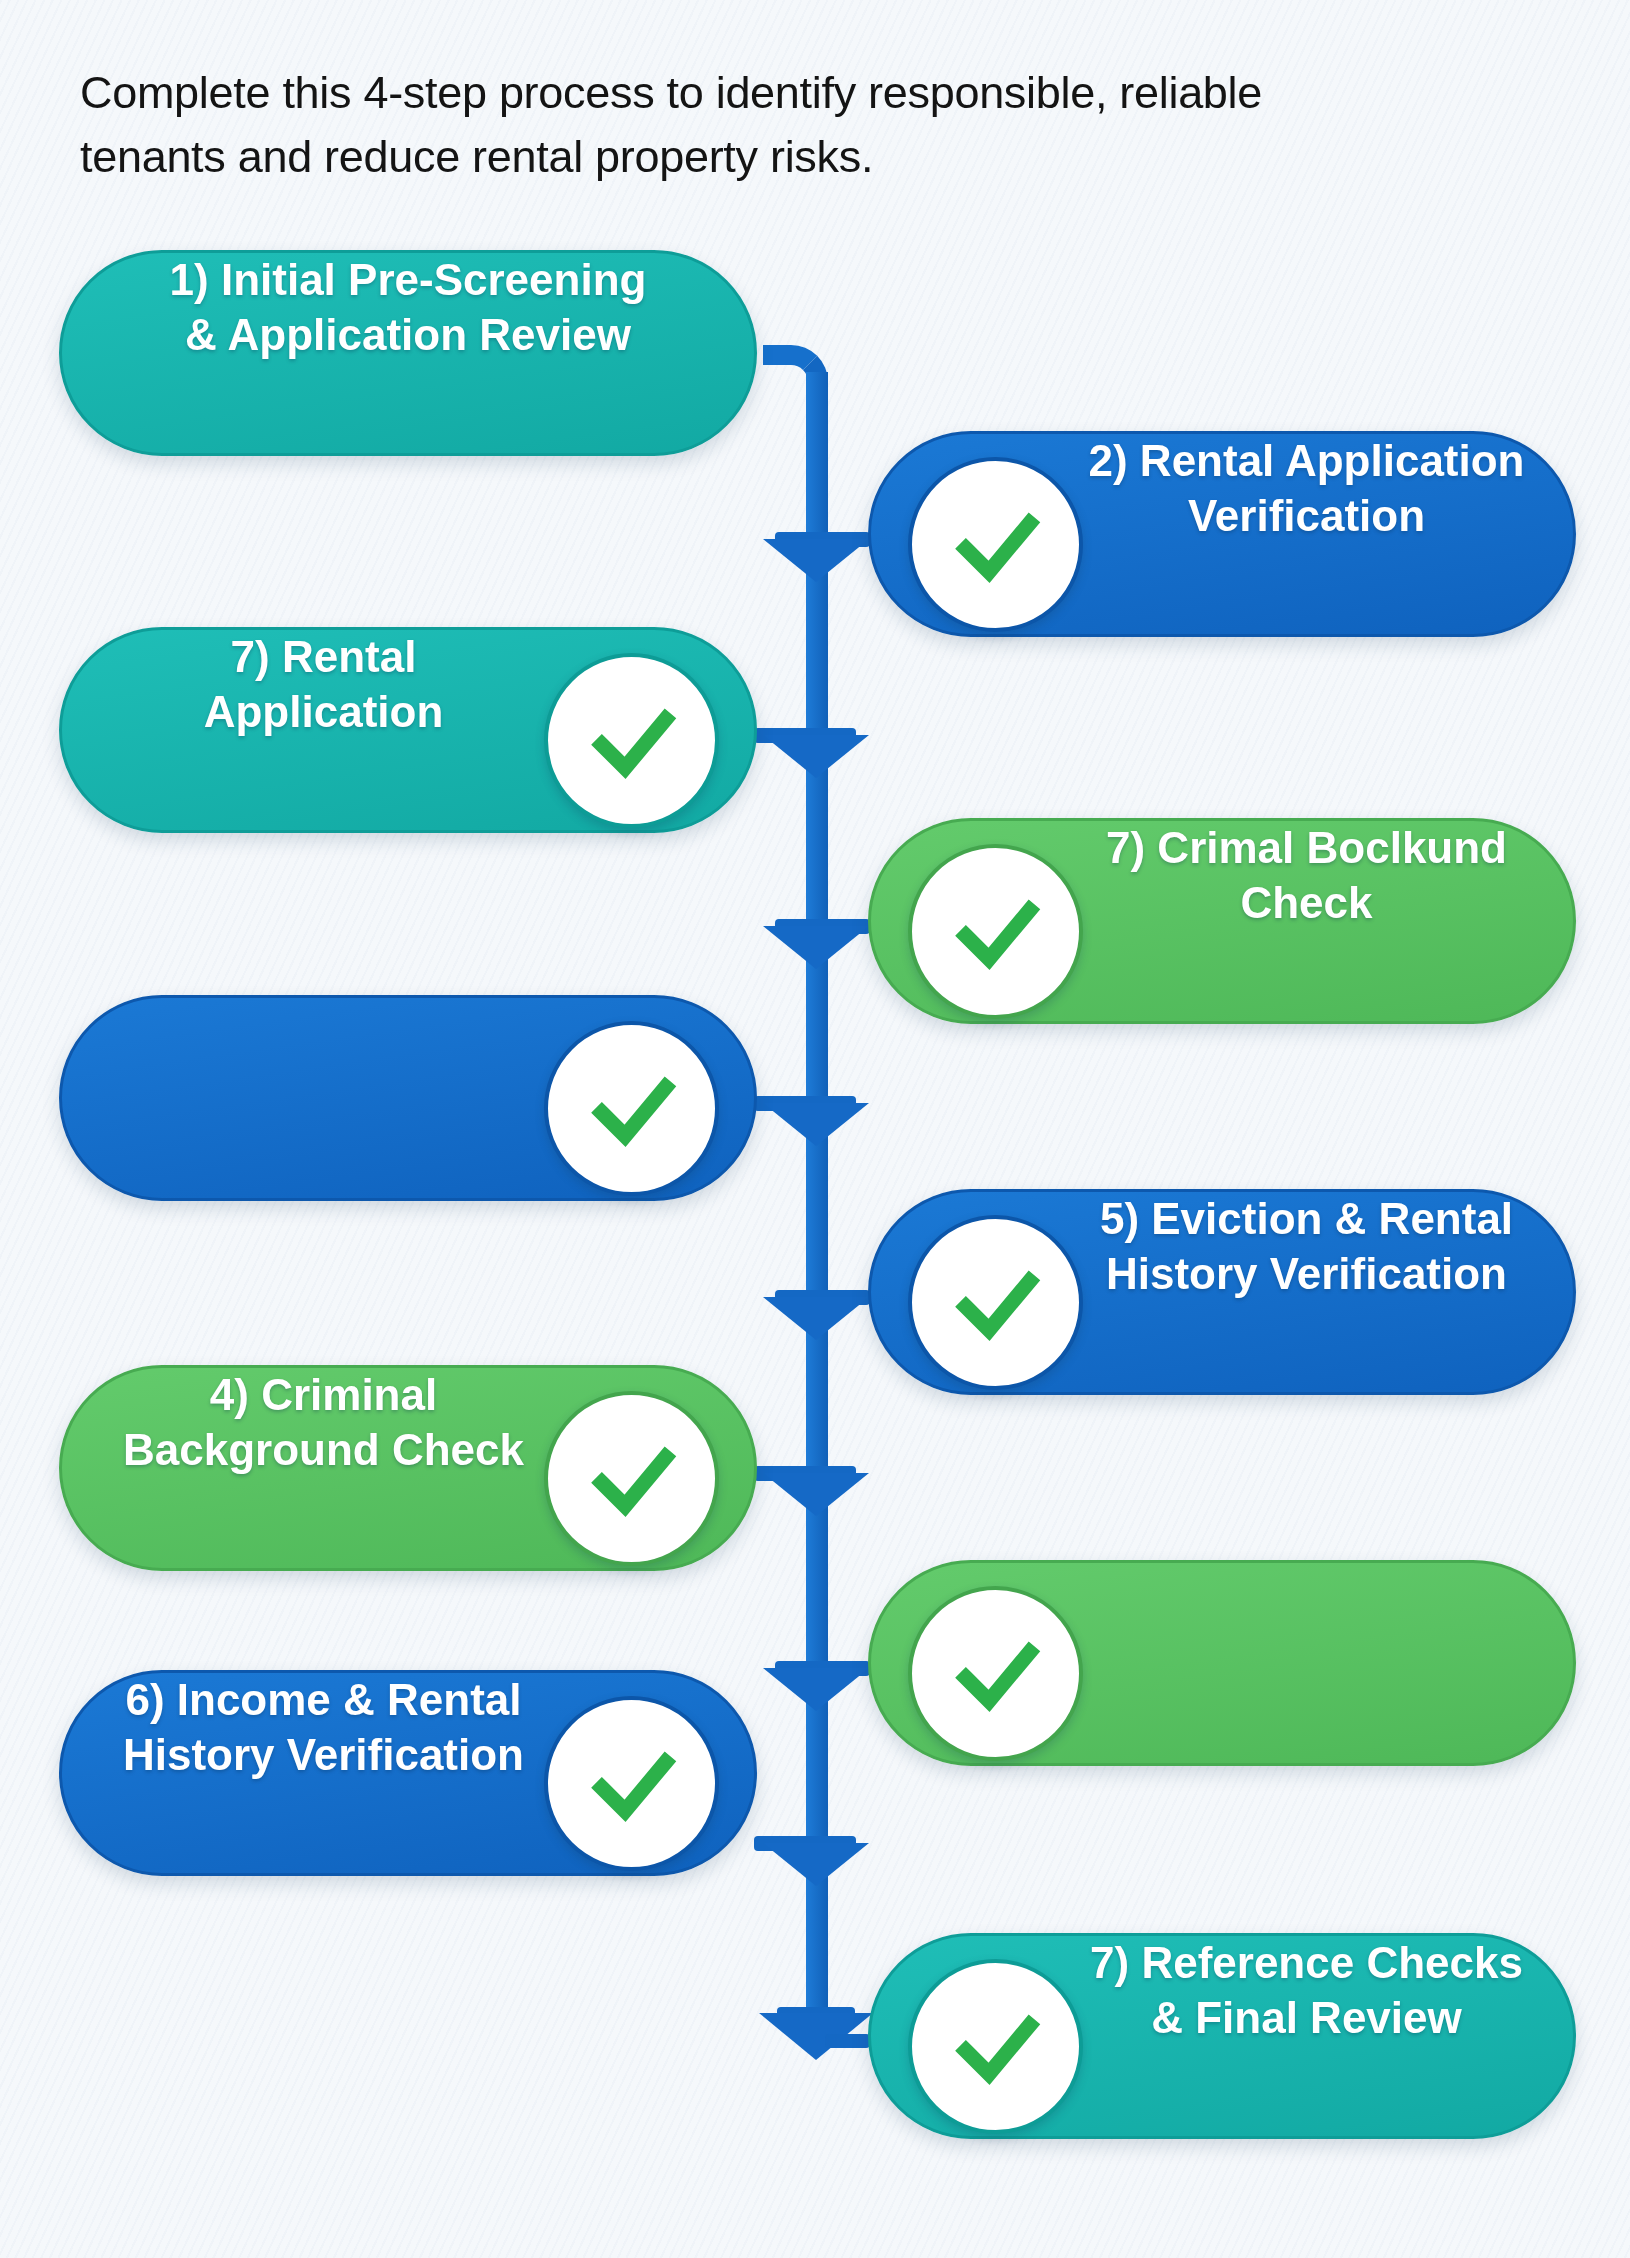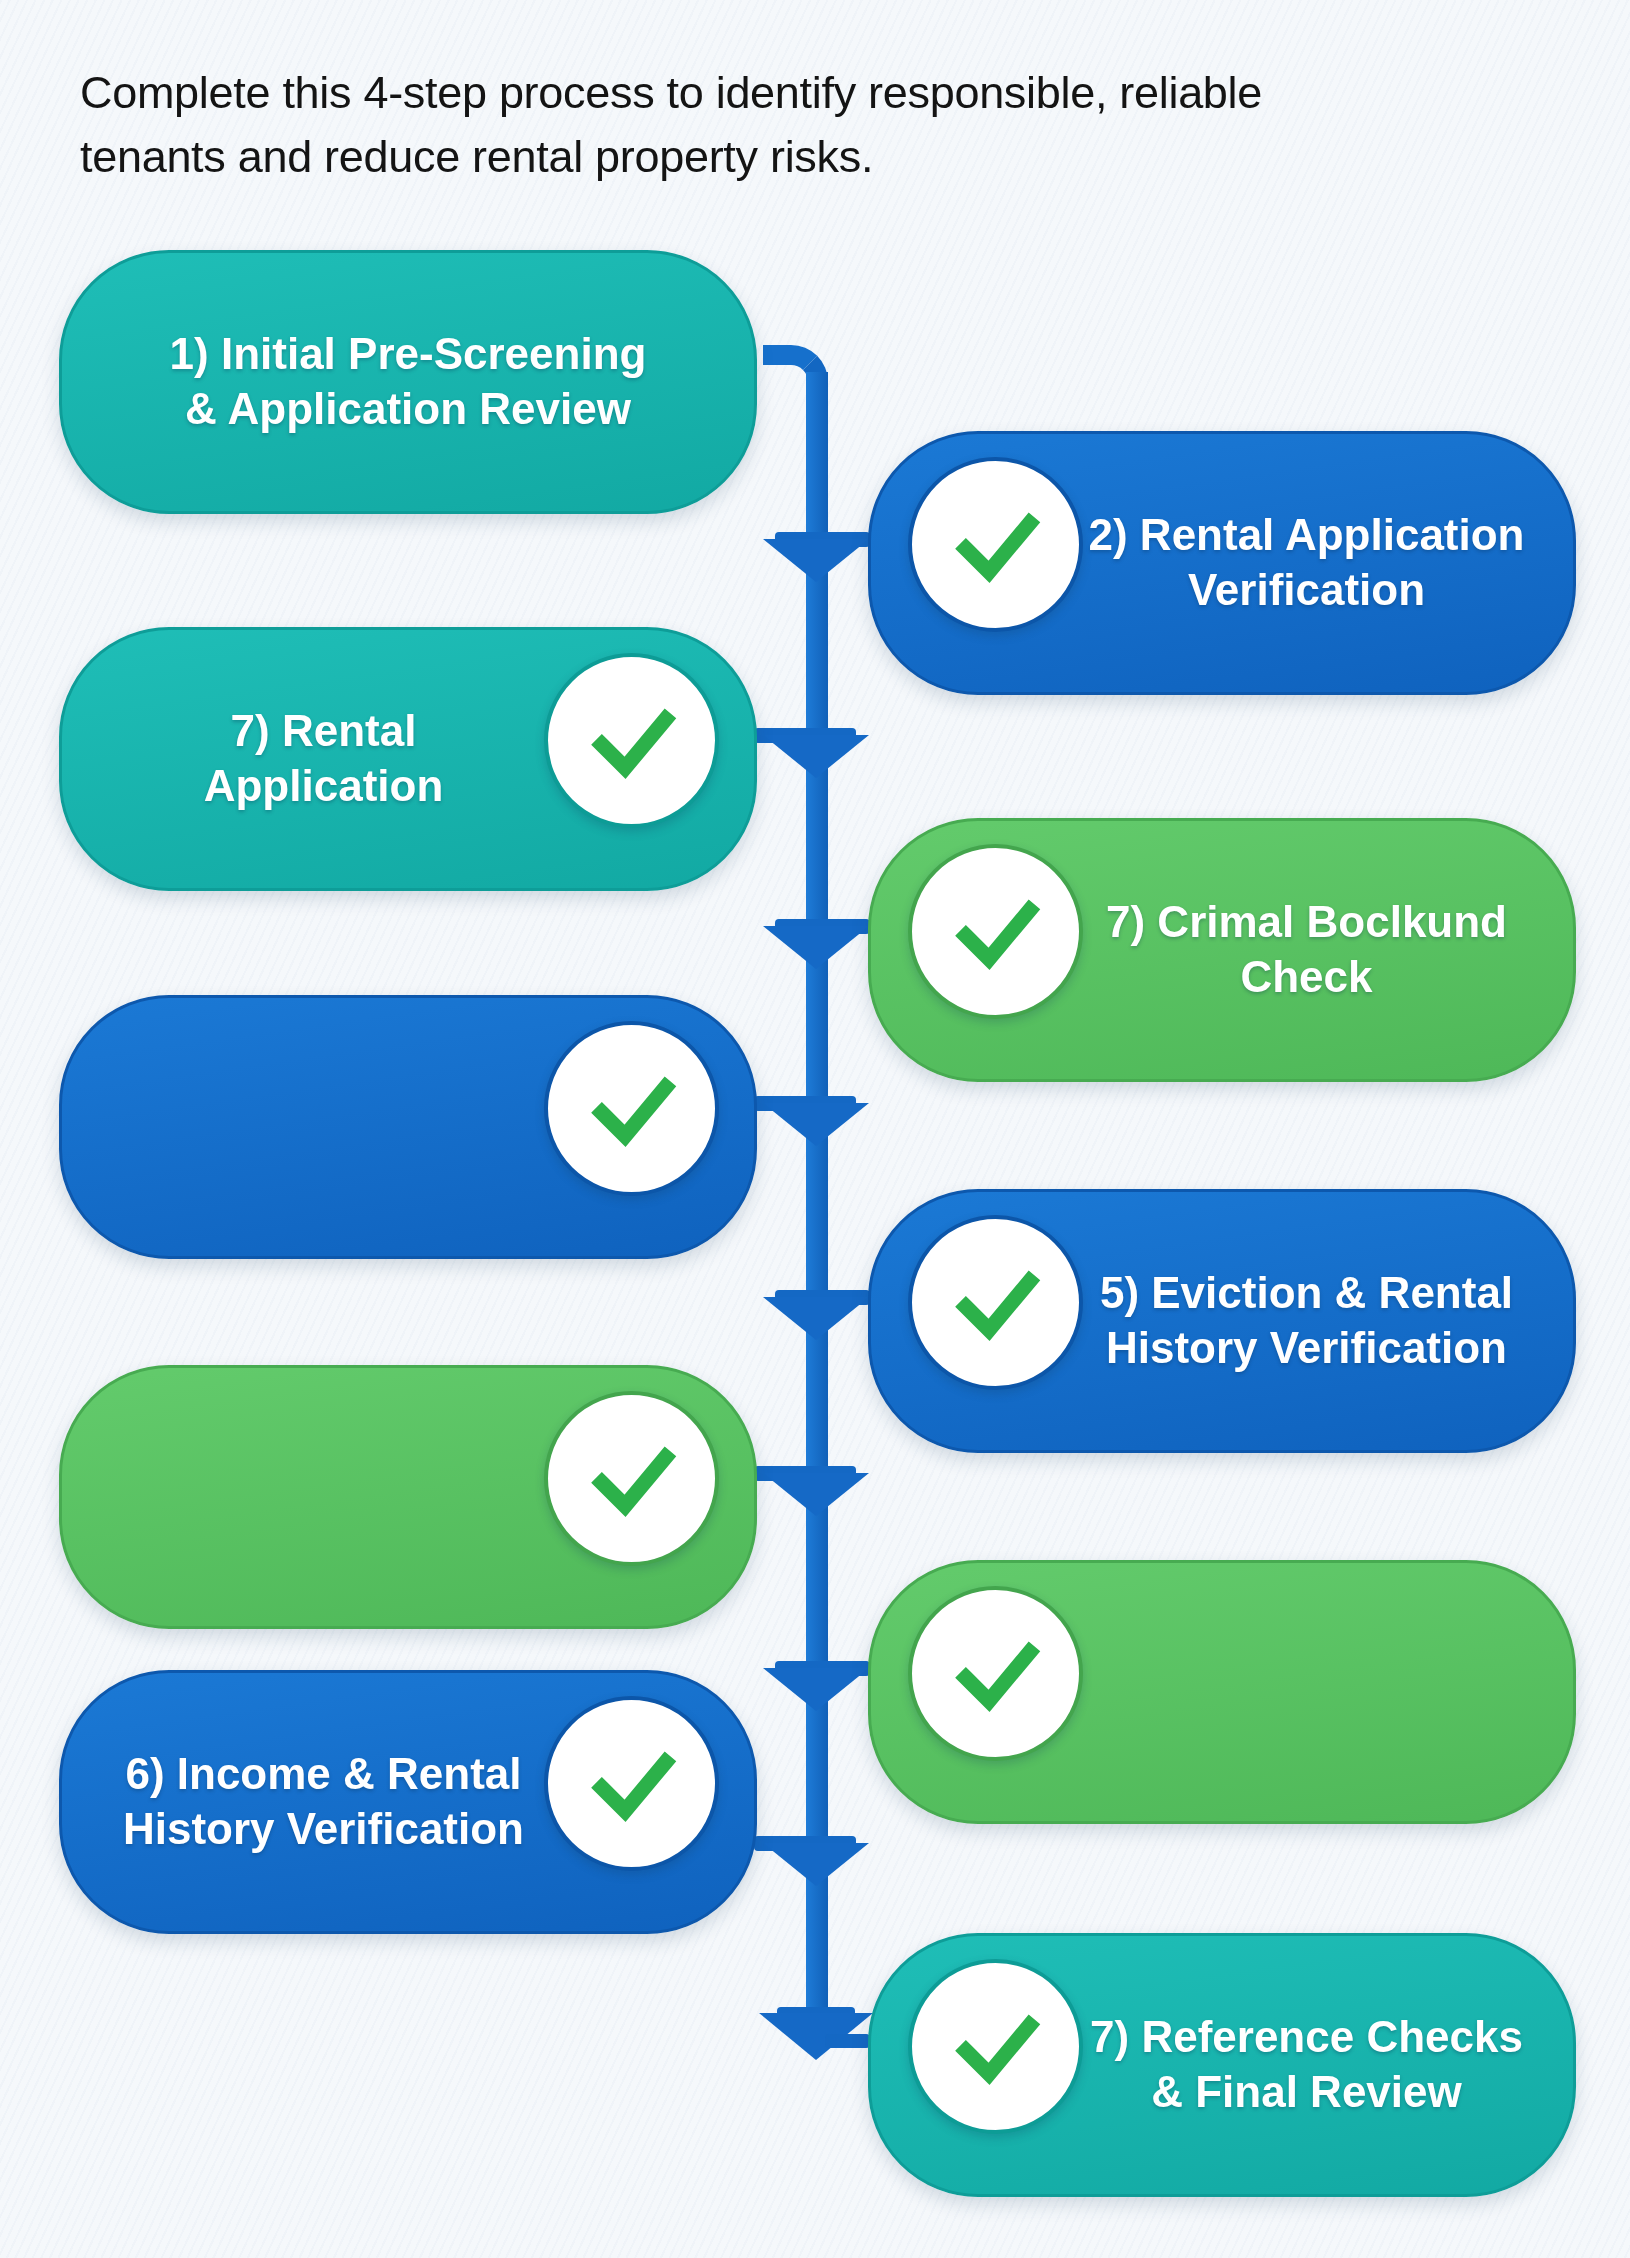--- a/index.html
+++ b/index.html
@@ -10,22 +10,22 @@
       #f5f8fb;
     font-family:"Liberation Sans", sans-serif;
   }
   .header{
     position:absolute; left:80px; top:61px; width:1431px;
     font-size:45px; line-height:1.42; color:#141414;
     letter-spacing:-0.3px; white-space:pre-line;
   }
   
   .pill{
-    position:absolute; height:264px; border-radius:110px;
-    display:flex; align-items:center; justify-content:center;
+    position:absolute; height:206px; border-radius:110px;
+    display:flex; align-items:flex-start; justify-content:center;
     box-sizing:border-box; color:#fff; font-weight:bold; font-size:44px;
     line-height:1.24; text-align:center;
     box-shadow:0 7.8px 17.6px rgba(25,60,95,0.16);
   }
   .pill .label{white-space:pre-line; position:relative; z-index:2;
     text-shadow:0 2px 3.9px rgba(0,35,70,0.28);}
   .pill.left{left:59px;  width:698px;}
   .pill.right{left:868px; width:708px;}
   .pill.teal {background:linear-gradient(172deg,#1fbeb7 0%,#12a9a3 100%); border:3.9px solid #0e9d98;}
   .pill.blue {background:linear-gradient(172deg,#1b79d5 0%,#0f62be 100%); border:3.9px solid #0d58ad;}
@@ -178,20 +178,22 @@
     </span>
     <span class="label">5) Eviction &amp; Rental
 History Verification</span>
   </div>
       <div class="pill left green has-check" style="top: 1365px;">
     <span class="check">
       <svg viewBox="0 0 100 100">
         <path d="M24 54 L44 74 L79 32" fill="none" stroke="#2cb14a" stroke-width="13" stroke-linecap="square" stroke-linejoin="miter"></path>
       </svg>
     </span>
+    <span class="label">4) Criminal
+Background Check</span>
   </div>
       <div class="pill right green has-check tight" style="top: 1560px;">
     <span class="check">
       <svg viewBox="0 0 100 100">
         <path d="M24 54 L44 74 L79 32" fill="none" stroke="#2cb14a" stroke-width="13" stroke-linecap="square" stroke-linejoin="miter"></path>
       </svg>
     </span>
   </div>
       <div class="pill left blue has-check" style="top: 1670px;">
     <span class="check">

